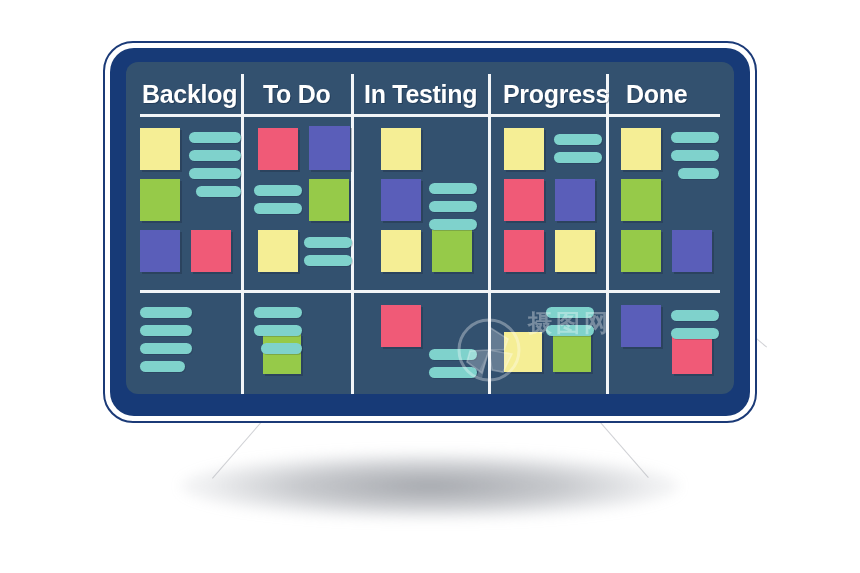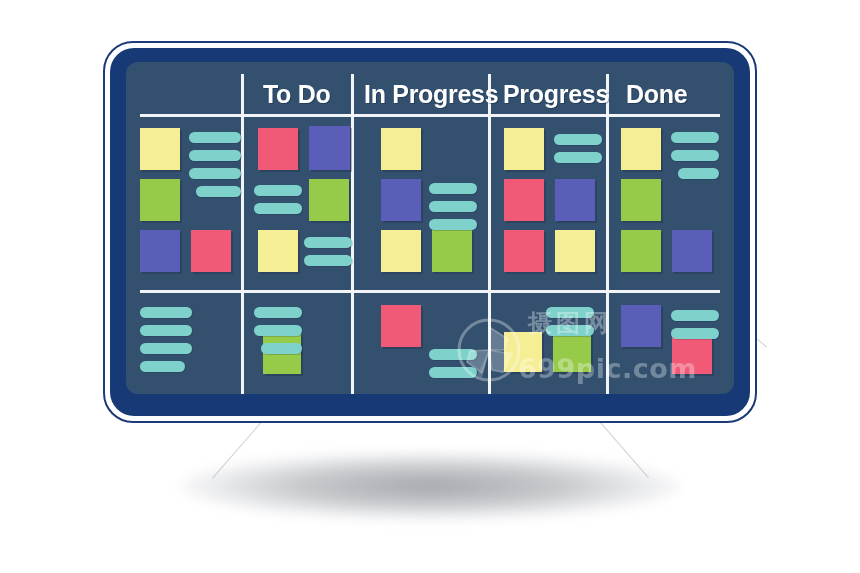--- a/index.html
+++ b/index.html
@@ -173,22 +173,23 @@
 <div id="board-inner">
 
   <div class="h-rule" id="h-rule-top"></div>
   <div class="h-rule" id="h-rule-mid"></div>
 
   <div class="v-rule" style="left:115px;"></div>
   <div class="v-rule" style="left:225px;"></div>
   <div class="v-rule" style="left:362px;"></div>
   <div class="v-rule" style="left:480px;"></div>
 
+  <div class="col-header" style="left:16px;">Backlog</div>
   <div class="col-header" style="left:137px;">To Do</div>
-  <div class="col-header" style="left:238px;">In Progress</div>
+  <div class="col-header" style="left:238px;">In Testing</div>
   <div class="col-header" style="left:377px;">Progress</div>
   <div class="col-header" style="left:500px;">Done</div>
 
   <div id="cards-layer">
       <div class="note" style="left: 14px; top: 66px; width: 40px; height: 42px; background: rgb(245, 238, 149);"></div>
       <div class="note" style="left: 14px; top: 117px; width: 40px; height: 42px; background: rgb(150, 202, 73);"></div>
       <div class="note" style="left: 14px; top: 168px; width: 40px; height: 42px; background: rgb(90, 94, 185);"></div>
       <div class="note" style="left: 65px; top: 168px; width: 40px; height: 42px; background: rgb(240, 90, 119);"></div>
       <div class="line" style="left: 63px; top: 70px; width: 52px; background: rgb(127, 210, 204);"></div>
       <div class="line" style="left: 63px; top: 88px; width: 52px; background: rgb(127, 210, 204);"></div>
@@ -248,16 +249,15 @@
     <svg id="wm-logo" viewBox="0 0 66 66">
       <circle cx="33" cy="33" r="30" fill="none" stroke="rgba(255,255,255,0.60)" stroke-width="3"></circle>
       <g fill="rgba(255,255,255,0.45)" stroke="rgba(255,255,255,0.60)" stroke-width="1.6">
         <path d="M33 10 L52 22 L48 33 L33 33 Z"></path>
         <path d="M56 37 L47 55 L36 53 L33 33 Z"></path>
         <path d="M26 56 L11 45 L14 34 L33 33 Z"></path>
       </g>
       <path d="M20 60 L33 33 L26 61 Z" fill="rgba(255,255,255,0.35)"></path>
     </svg>
     <div id="wm-cn">摄图网</div>
-    <div id="wm-en">699pic.com</div>
   </div>
 
 </div>
 
 </body></html>

